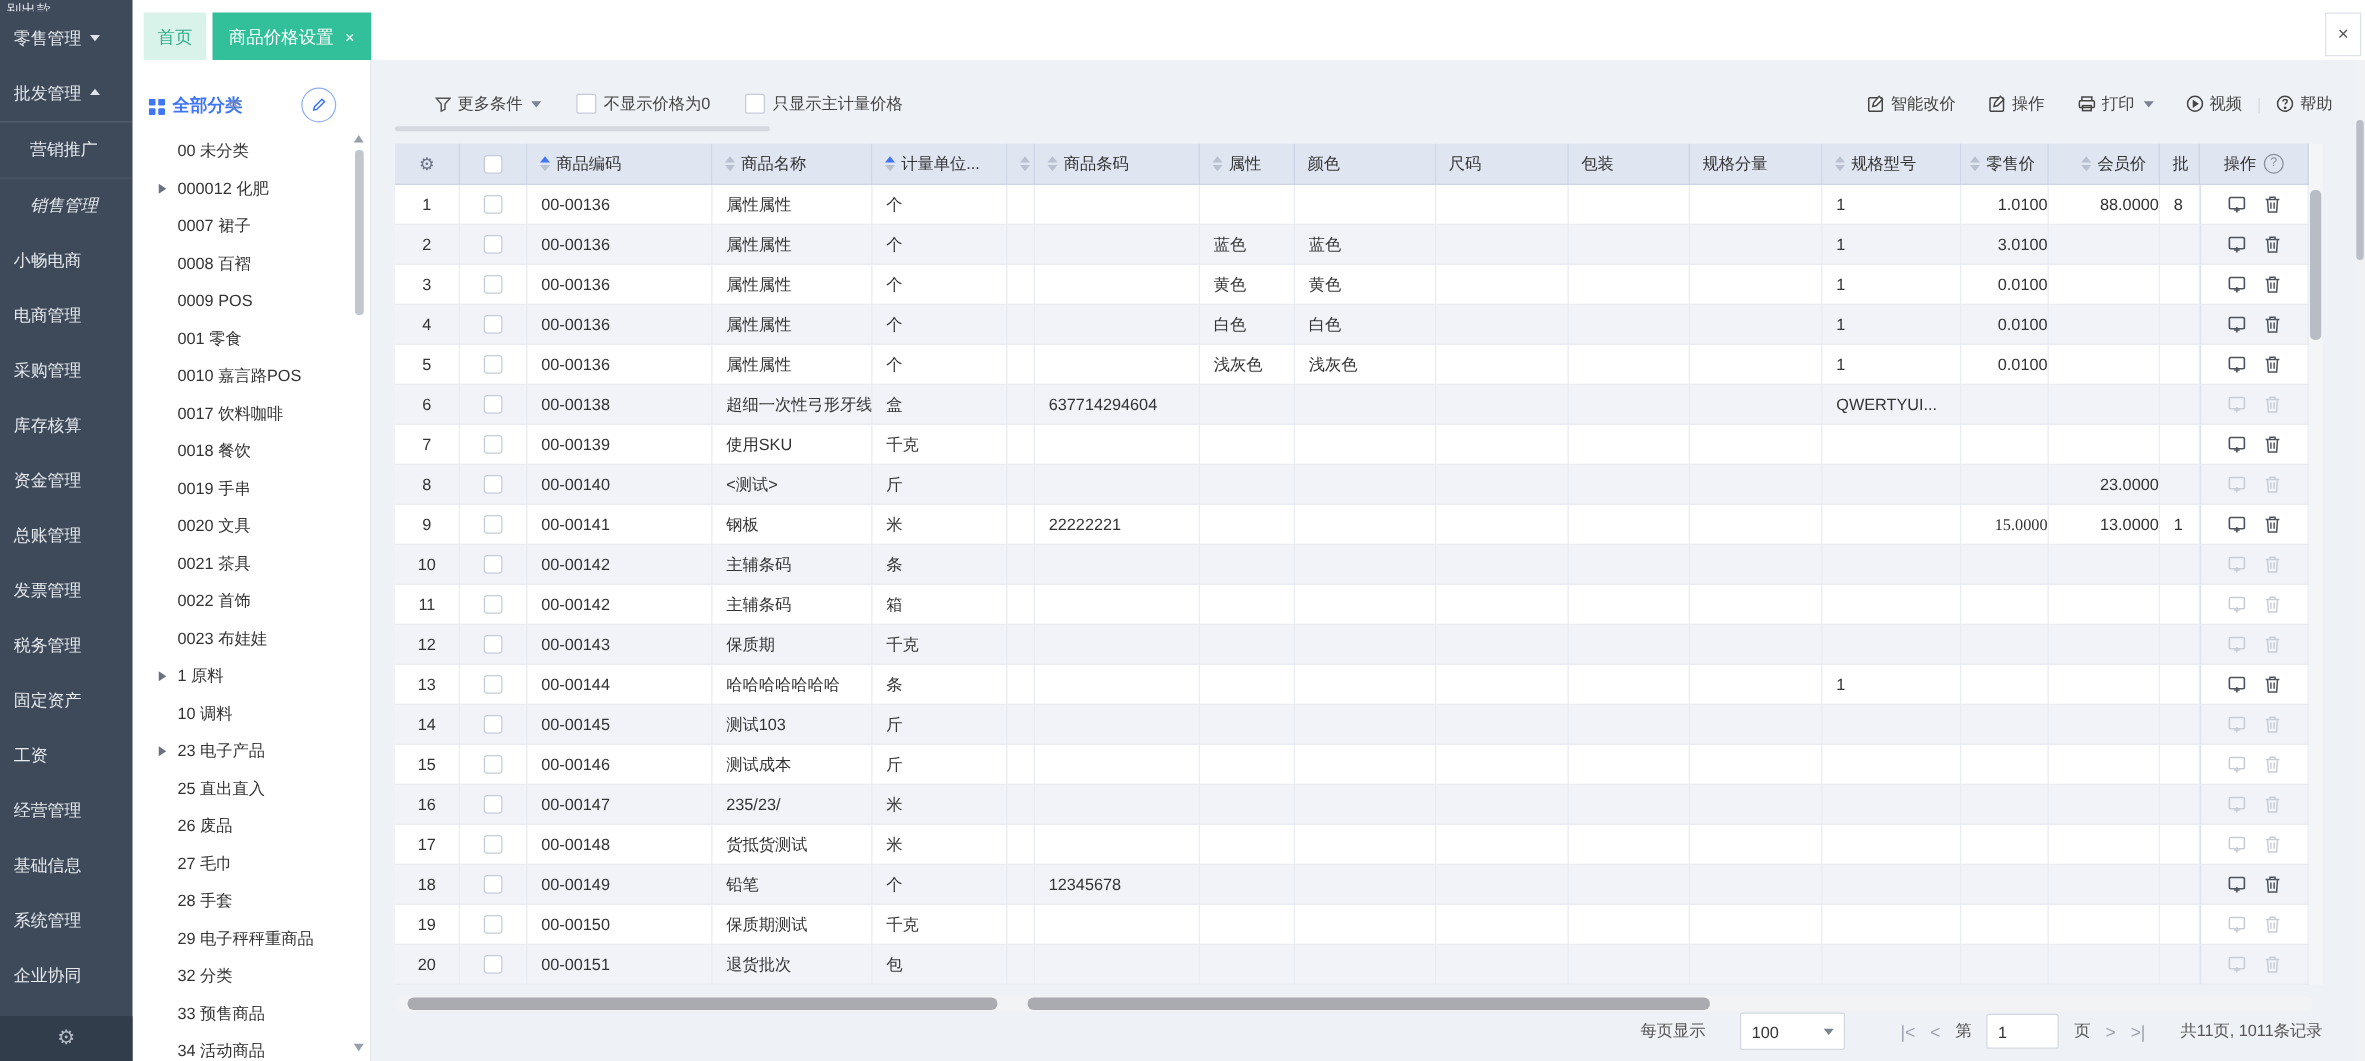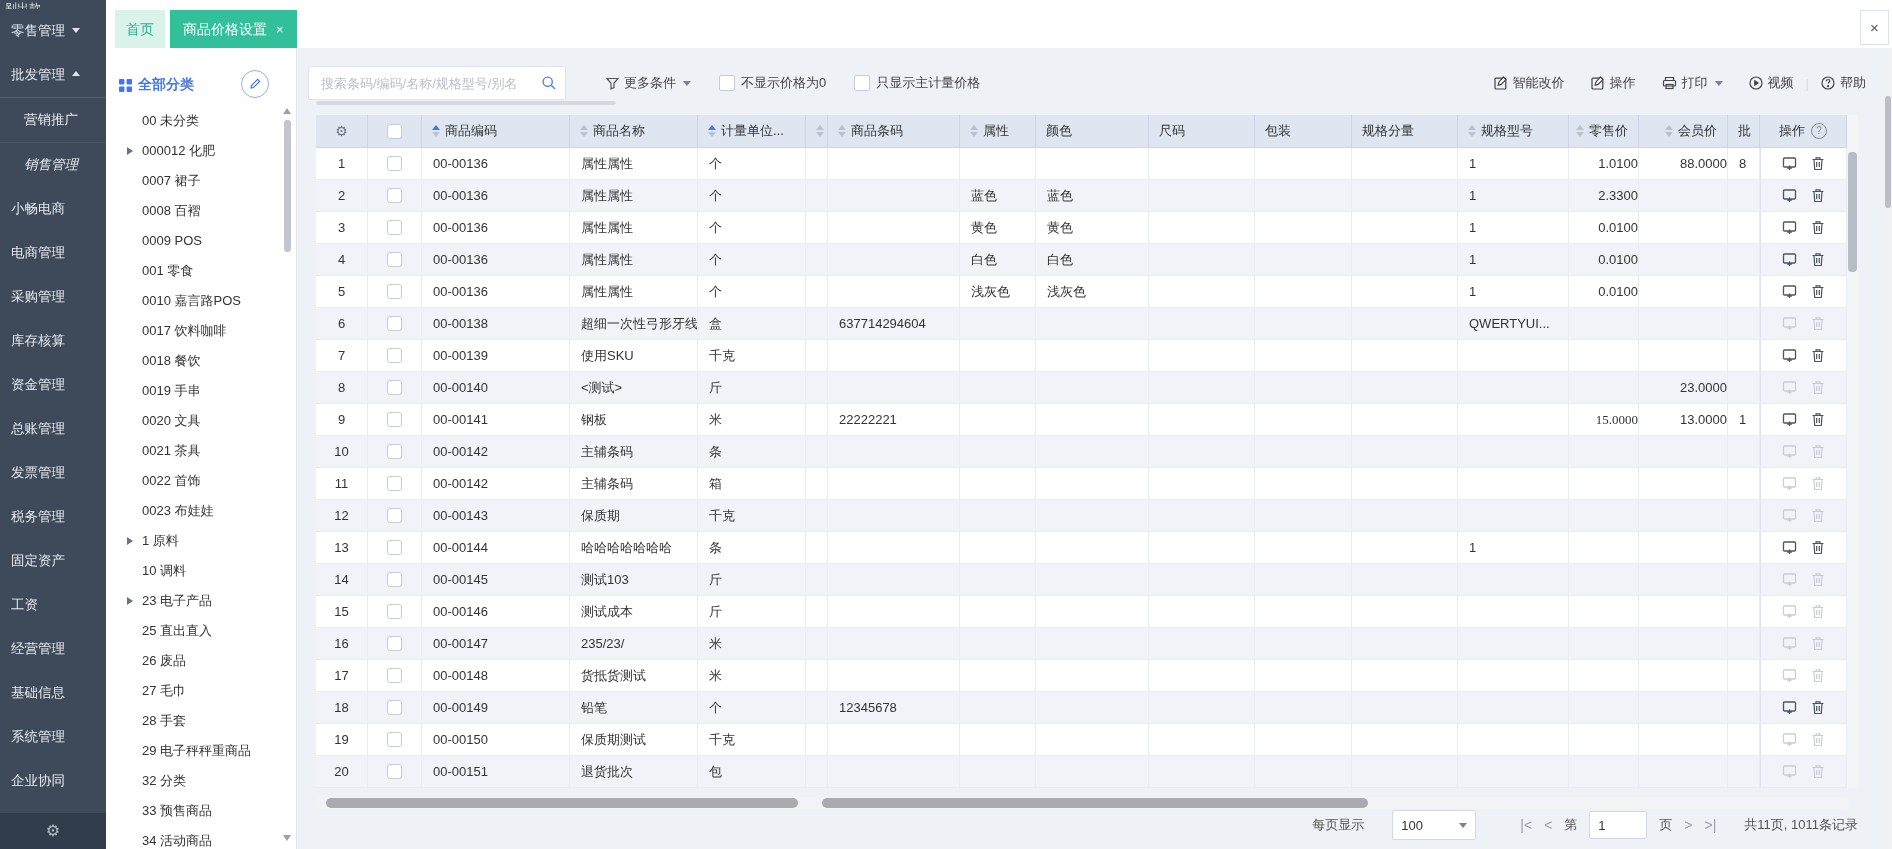--- a/index.html
+++ b/index.html
@@ -176,29 +176,20 @@
       <div class="tree-item"><span>34 活动商品</span></div>
     </div>
   <div class="tree-scroll">
     <div class="arr up"></div>
     <div class="tree-thumb"></div>
     <div class="arr dn"></div>
   </div>
 </div>
 
 <div class="toolbar">
-  <div class="search-box">
-    <input type="text" placeholder="搜索条码/编码/名称/规格型号/别名" style="">
-    <span>
-      <svg width="16" height="16" viewBox="0 0 16 16" fill="none" stroke="#4a85f6" stroke-width="1.4">
-          <circle cx="6.7" cy="6.7" r="4.6"></circle>
-          <path d="M10.2 10.2l3.8 3.8"></path>
-        </svg>
-    </span>
-  </div>
   <div class="tool-link more-cond">
     <span>
       <svg width="13" height="13" viewBox="0 0 13 13" fill="none" stroke="#555" stroke-width="1.2">
           <path d="M1 1.5h11L8 6.3v4.2l-3 1.4V6.3L1 1.5z"></path>
         </svg>
     </span>
     <span>更多条件</span>
     <span class="dd-caret"></span>
   </div>
   <div class="chk">
@@ -397,21 +388,21 @@
         <div class="tcell " style="width: 128px;">属性属性</div>
         <div class="tcell " style="width: 108px;">个</div>
         <div class="tcell " style="width: 22px;"></div>
         <div class="tcell " style="width: 132px;"></div>
         <div class="tcell " style="width: 76px;">蓝色</div>
         <div class="tcell " style="width: 113px;">蓝色</div>
         <div class="tcell " style="width: 106px;"></div>
         <div class="tcell " style="width: 97px;"></div>
         <div class="tcell " style="width: 106px;"></div>
         <div class="tcell " style="width: 111px;">1</div>
-        <div class="tcell num" style="width: 70px;">2.3300</div>
+        <div class="tcell num" style="width: 70px;">3.0100</div>
         <div class="tcell num" style="width: 89px;"></div>
         <div class="tcell " style="width: 32px;"></div>
         <div class="tcell ctr ops-cell" style="width: 87px;">
           <span class="op-ic">
             <svg width="15" height="15" viewBox="0 0 15 15" fill="none" stroke="currentColor" stroke-width="1.3">
               <rect x="1.5" y="2" width="12" height="9" rx="1"></rect>
               <path d="M7.5 9.5v4.5M5.2 12h4.6"></path>
             </svg>
           </span>
           <span class="op-ic">

